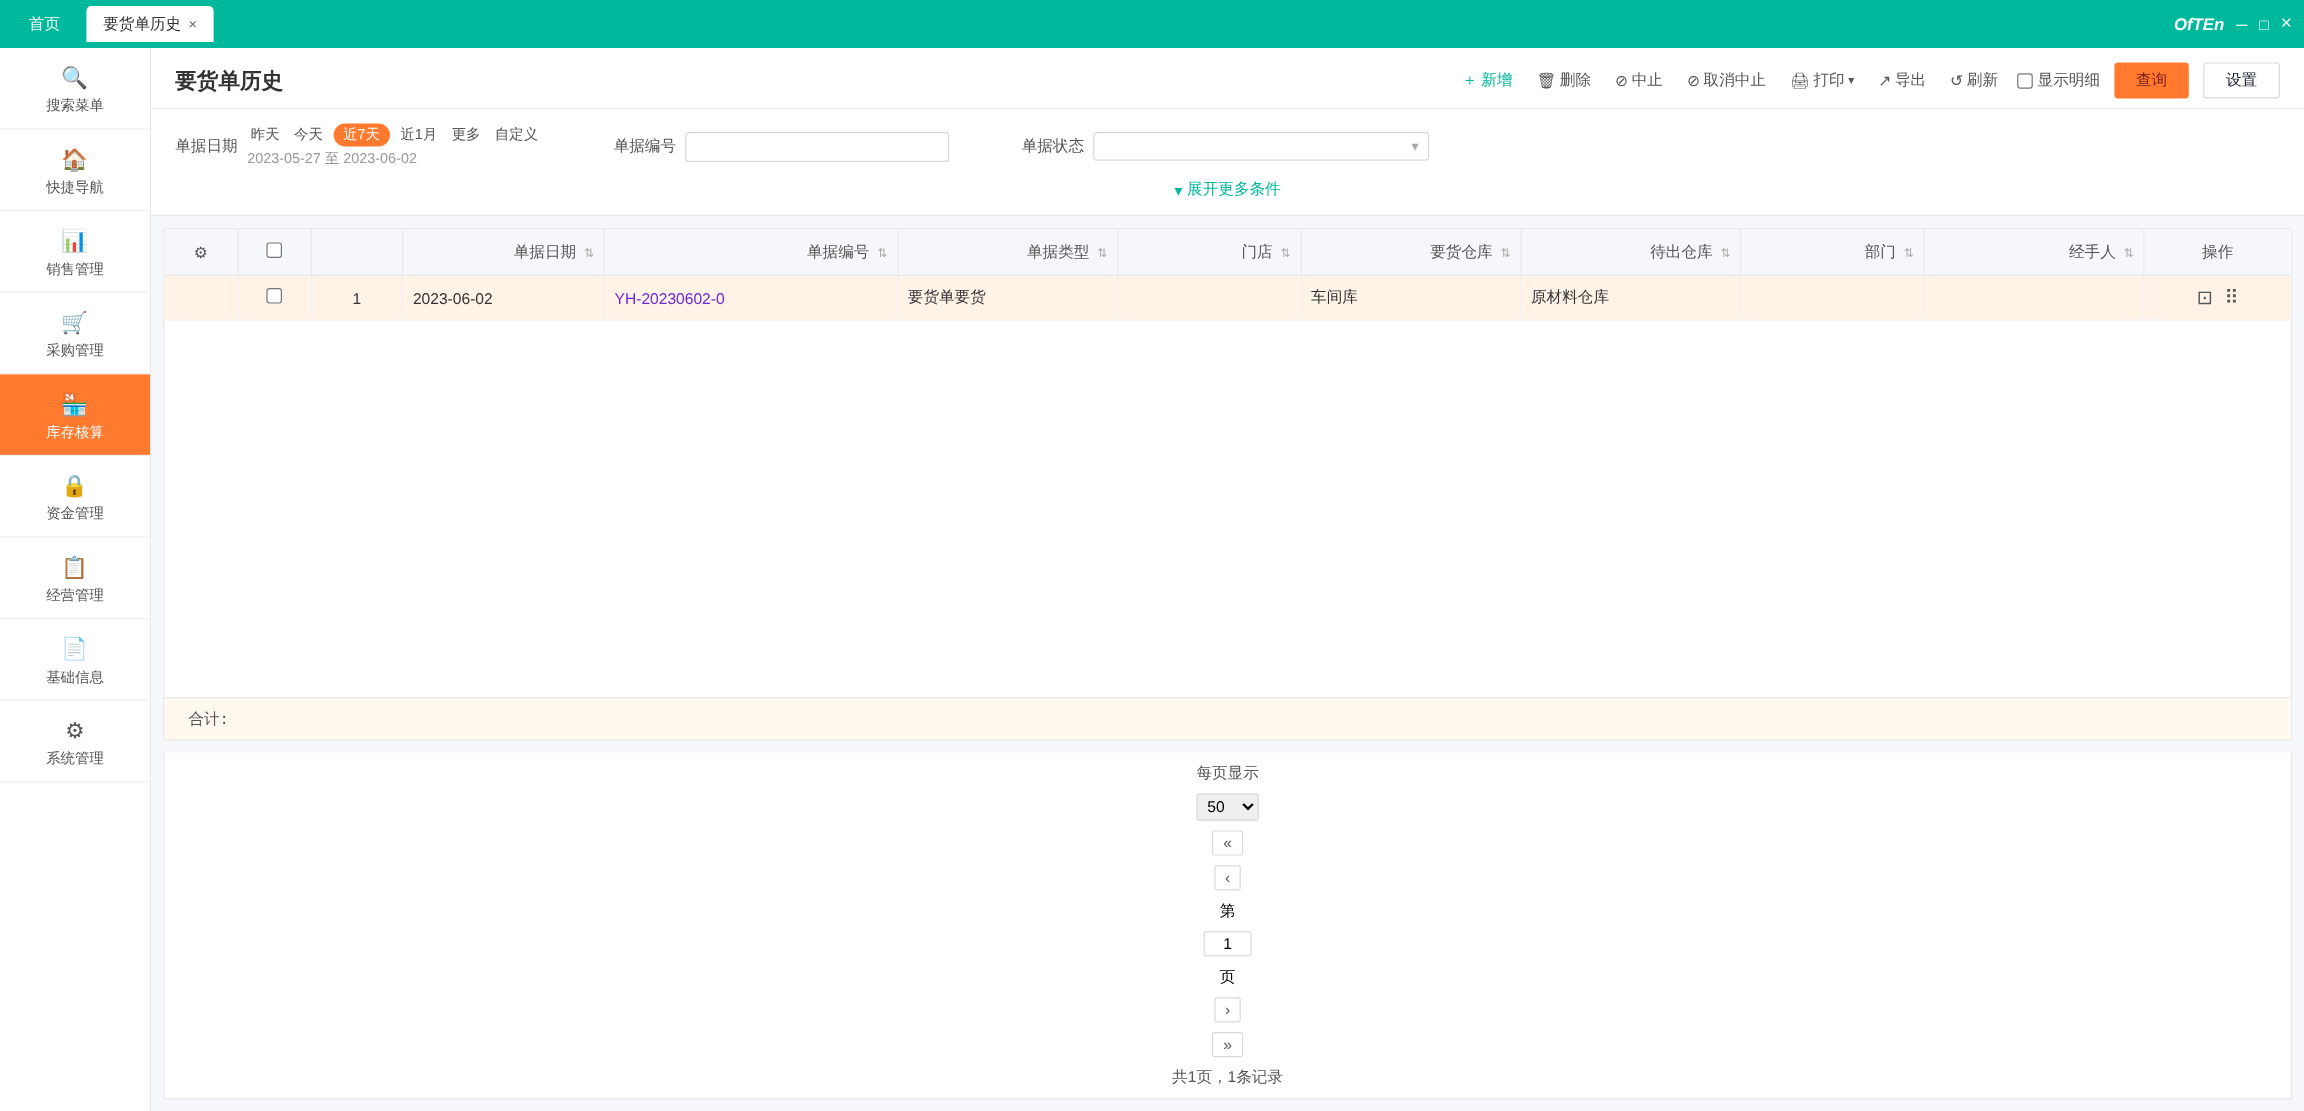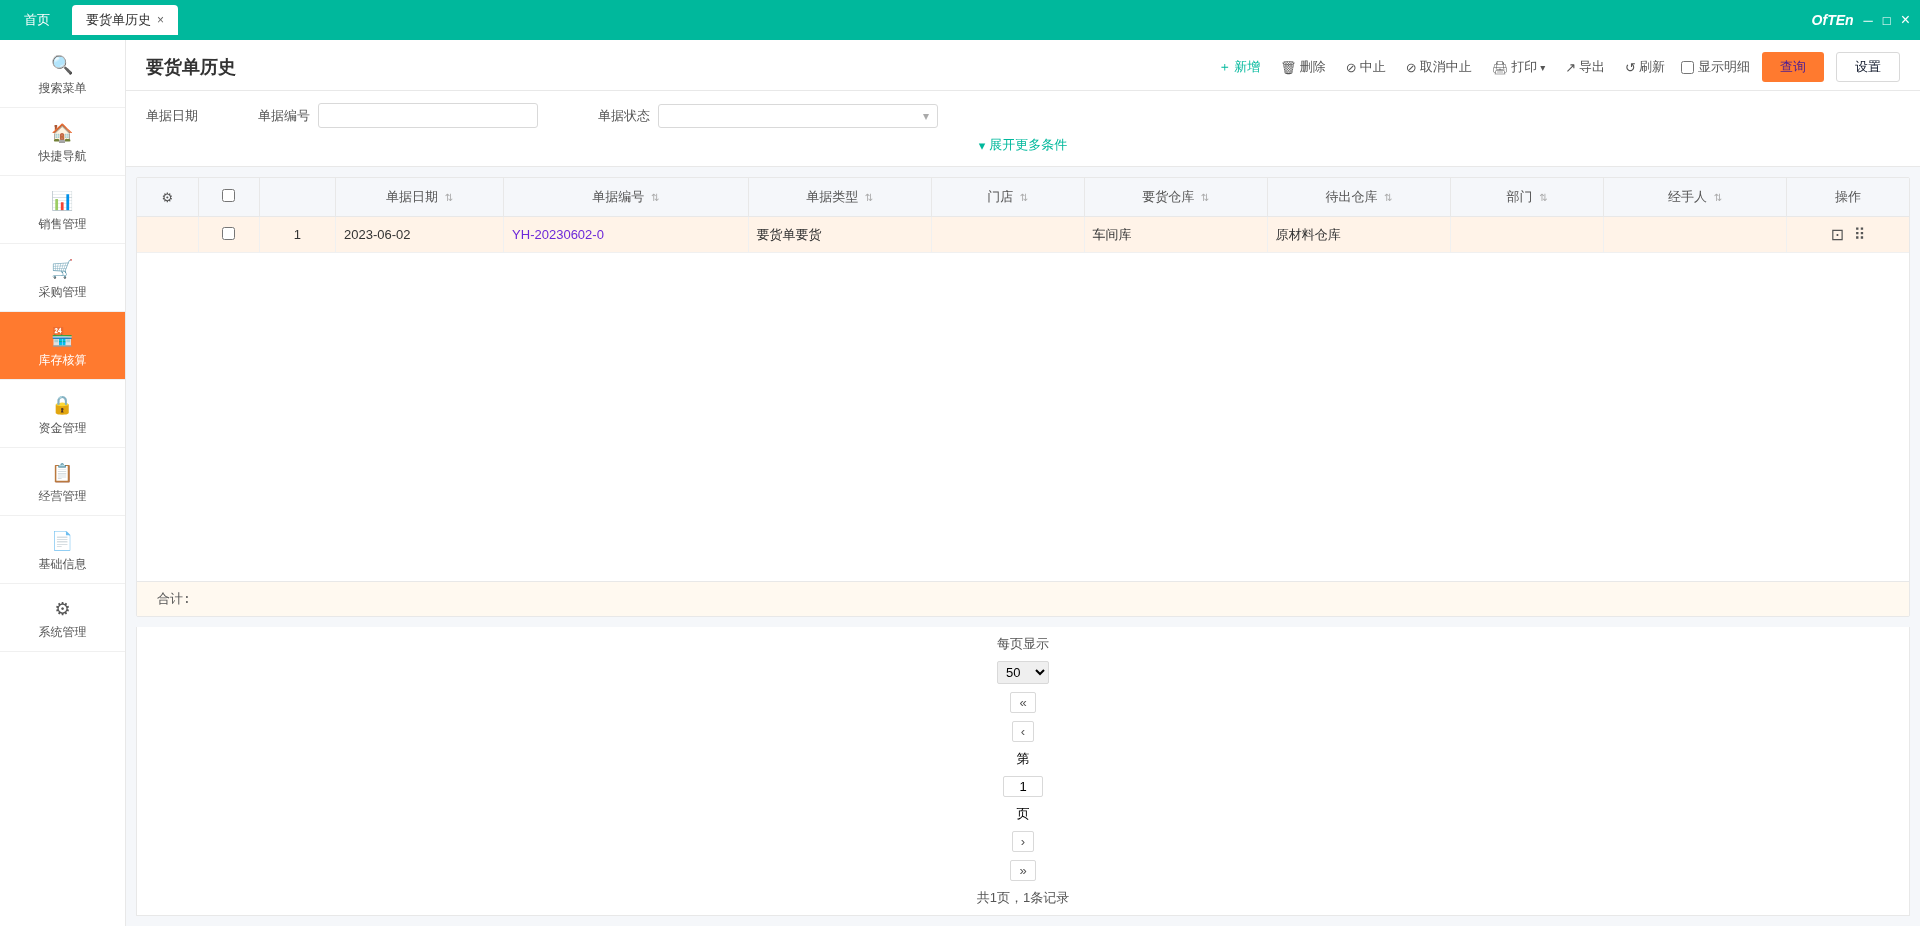--- a/index.html
+++ b/index.html
@@ -126,21 +126,21 @@
       gap: 3px;
       cursor: pointer;
       color: #555;
       font-size: 13px;
       padding: 2px 4px;
     }
     .toolbar-btn.add { color: #00b89c; }
     .toolbar-btn.delete { color: #555; }
     .btn-query {
       background: #ff7a2f;
-      color: #4c1d95;
+      color: #7f1d1d;
       border: none;
       padding: 6px 18px;
       border-radius: 3px;
       cursor: pointer;
       font-size: 13px;
     }
     .btn-settings {
       background: #fff;
       color: #0f172a;
       border: 1px solid #d9d9d9;
@@ -250,21 +250,21 @@
     }
     table {
       width: 100%;
       border-collapse: collapse;
     }
     thead tr {
       background: #f5f7fa;
     }
     thead th {
       padding: 10px 8px;
-      text-align: center;
+      text-align: right;
       color: #555;
       font-weight: normal;
       border-bottom: 1px solid #e8e8e8;
       border-right: 1px solid #e8e8e8;
       white-space: nowrap;
       font-size: 13px;
     }
     thead th:last-child { border-right: none; }
     tbody tr.highlighted { background: #fff3e8; }
     tbody td {
@@ -446,20 +446,31 @@
         <button class="btn-query">查询</button>
         <button class="btn-settings">设置</button>
       </div>
     </div>
 
     <div class="filter-area">
       <div class="filter-row">
 
         <div class="filter-item">
           <span class="filter-label">单据日期</span>
+          <div>
+            <div class="date-shortcuts">
+              <span class="date-shortcut">昨天</span>
+              <span class="date-shortcut">今天</span>
+              <span class="date-shortcut active">近7天</span>
+              <span class="date-shortcut">近1月</span>
+              <span class="date-shortcut">更多</span>
+              <span class="date-shortcut">自定义</span>
+            </div>
+            <div class="date-range-text">2023-05-27 至 2023-06-02</div>
+          </div>
         </div>
 
         <div class="filter-item" style="margin-left: 40px;">
           <span class="filter-label">单据编号</span>
           <input class="filter-input" type="text" style="width: 220px;">
         </div>
 
         <div class="filter-item" style="margin-left: 40px;">
           <span class="filter-label">单据状态</span>
           <div class="filter-select-wrapper">

